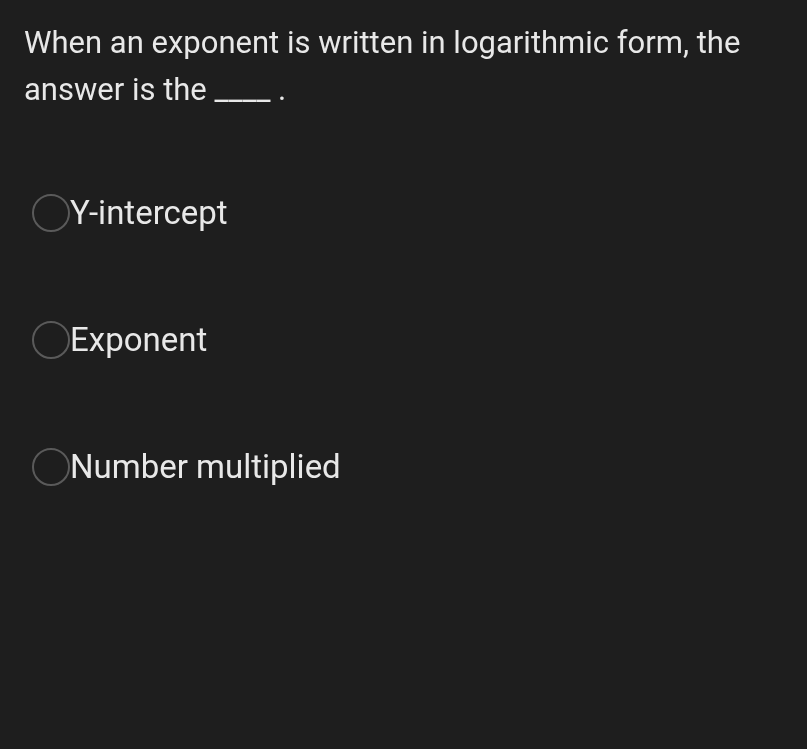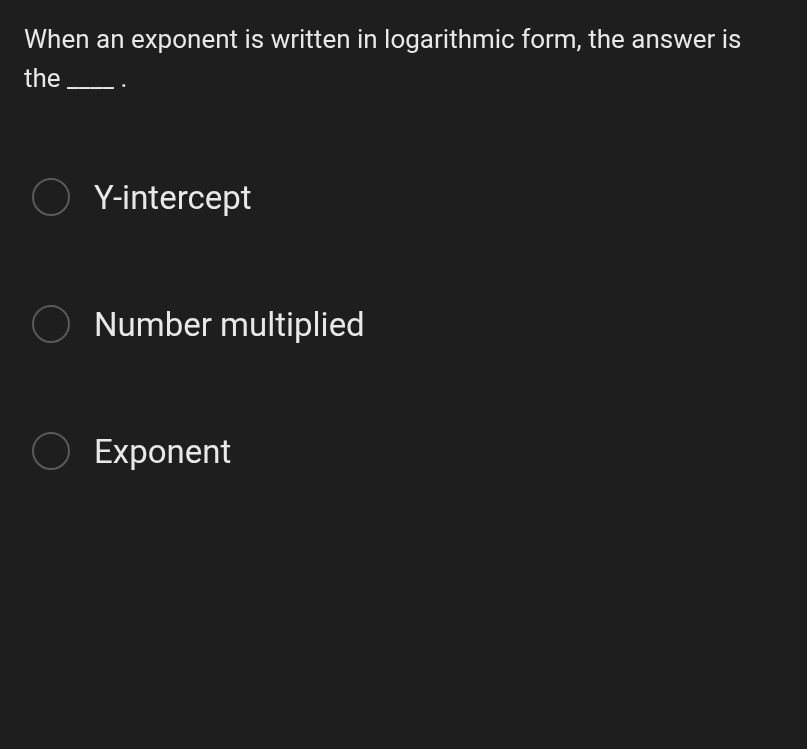--- a/index.html
+++ b/index.html
@@ -9,36 +9,35 @@
     }
     body {
       background-color: #1e1e1e;
       color: #e8e8e8;
       font-family: -apple-system, BlinkMacSystemFont, "Segoe UI", Roboto, Helvetica, Arial, sans-serif;
       width: 807px;
       height: 749px;
       padding: 20px 24px;
     }
     .question-text {
-      font-size: 26px;
+      font-size: 31px;
       line-height: 1.5;
       color: #e8e8e8;
       font-weight: 400;
       margin-bottom: 80px;
     }
     .options-container {
       display: flex;
       flex-direction: column;
       gap: 88px;
       padding-left: 8px;
     }
     .option {
       display: flex;
-      align-items: flex-start;
-      gap: 24px;
+      align-items: flex-end;
       cursor: pointer;
     }
     .radio-circle {
       width: 38px;
       height: 38px;
       border-radius: 50%;
       border: 2px solid #5a5a5a;
       flex-shrink: 0;
       background: transparent;
     }
@@ -53,19 +52,19 @@
 
 <div class="question-text">When an exponent is written in logarithmic form, the answer is the ____ .</div>
 
 <div class="options-container">
   <div class="option">
     <div class="radio-circle"></div>
     <div class="option-label">Y-intercept</div>
   </div>
   <div class="option">
     <div class="radio-circle"></div>
-    <div class="option-label">Number multiplied</div>
+    <div class="option-label">Exponent</div>
   </div>
   <div class="option">
     <div class="radio-circle"></div>
-    <div class="option-label">Exponent</div>
+    <div class="option-label">Number multiplied</div>
   </div>
 </div>
 
 </body></html>

